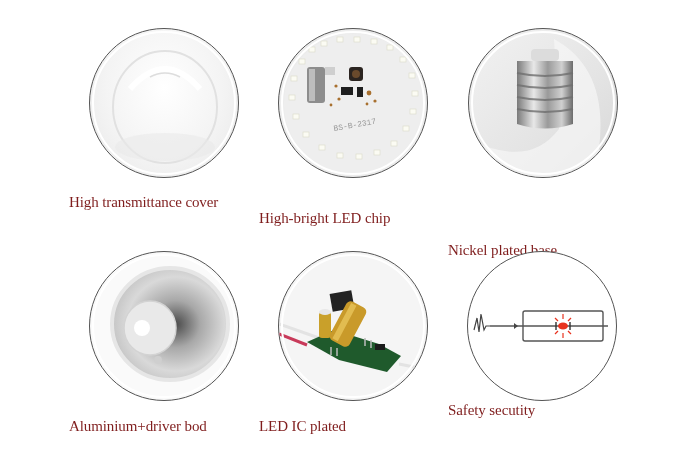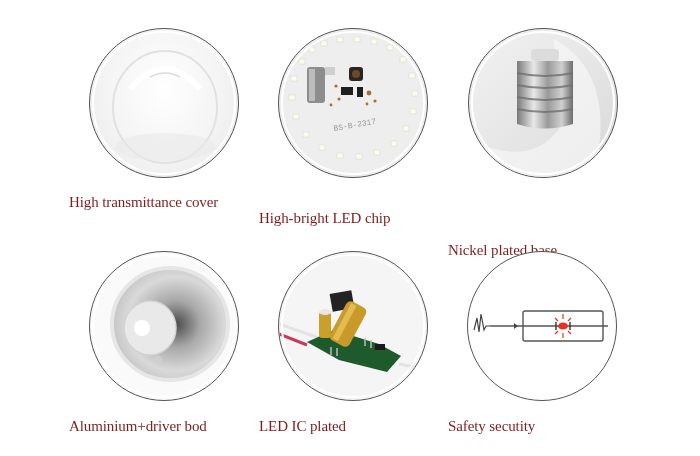--- a/index.html
+++ b/index.html
@@ -160,14 +160,14 @@
           <line x1="87" y1="66" x2="90" y2="69"></line>
             <line x1="103" y1="66" x2="100" y2="69"></line>
           <line x1="87" y1="82" x2="90" y2="79"></line>
             <line x1="103" y1="82" x2="100" y2="79"></line>
         </g>
         <line x1="88" y1="70" x2="88" y2="78" stroke="#333" stroke-width="1.4"></line>
         <line x1="102" y1="70" x2="102" y2="78" stroke="#333" stroke-width="1.4"></line>
       </g>
     </svg>
   </div>
-  <div class="caption" style="top:418px;">Safety secutity</div>
+  <div class="caption" style="top:402px;">Safety secutity</div>
 </div>
 
 </body></html>

